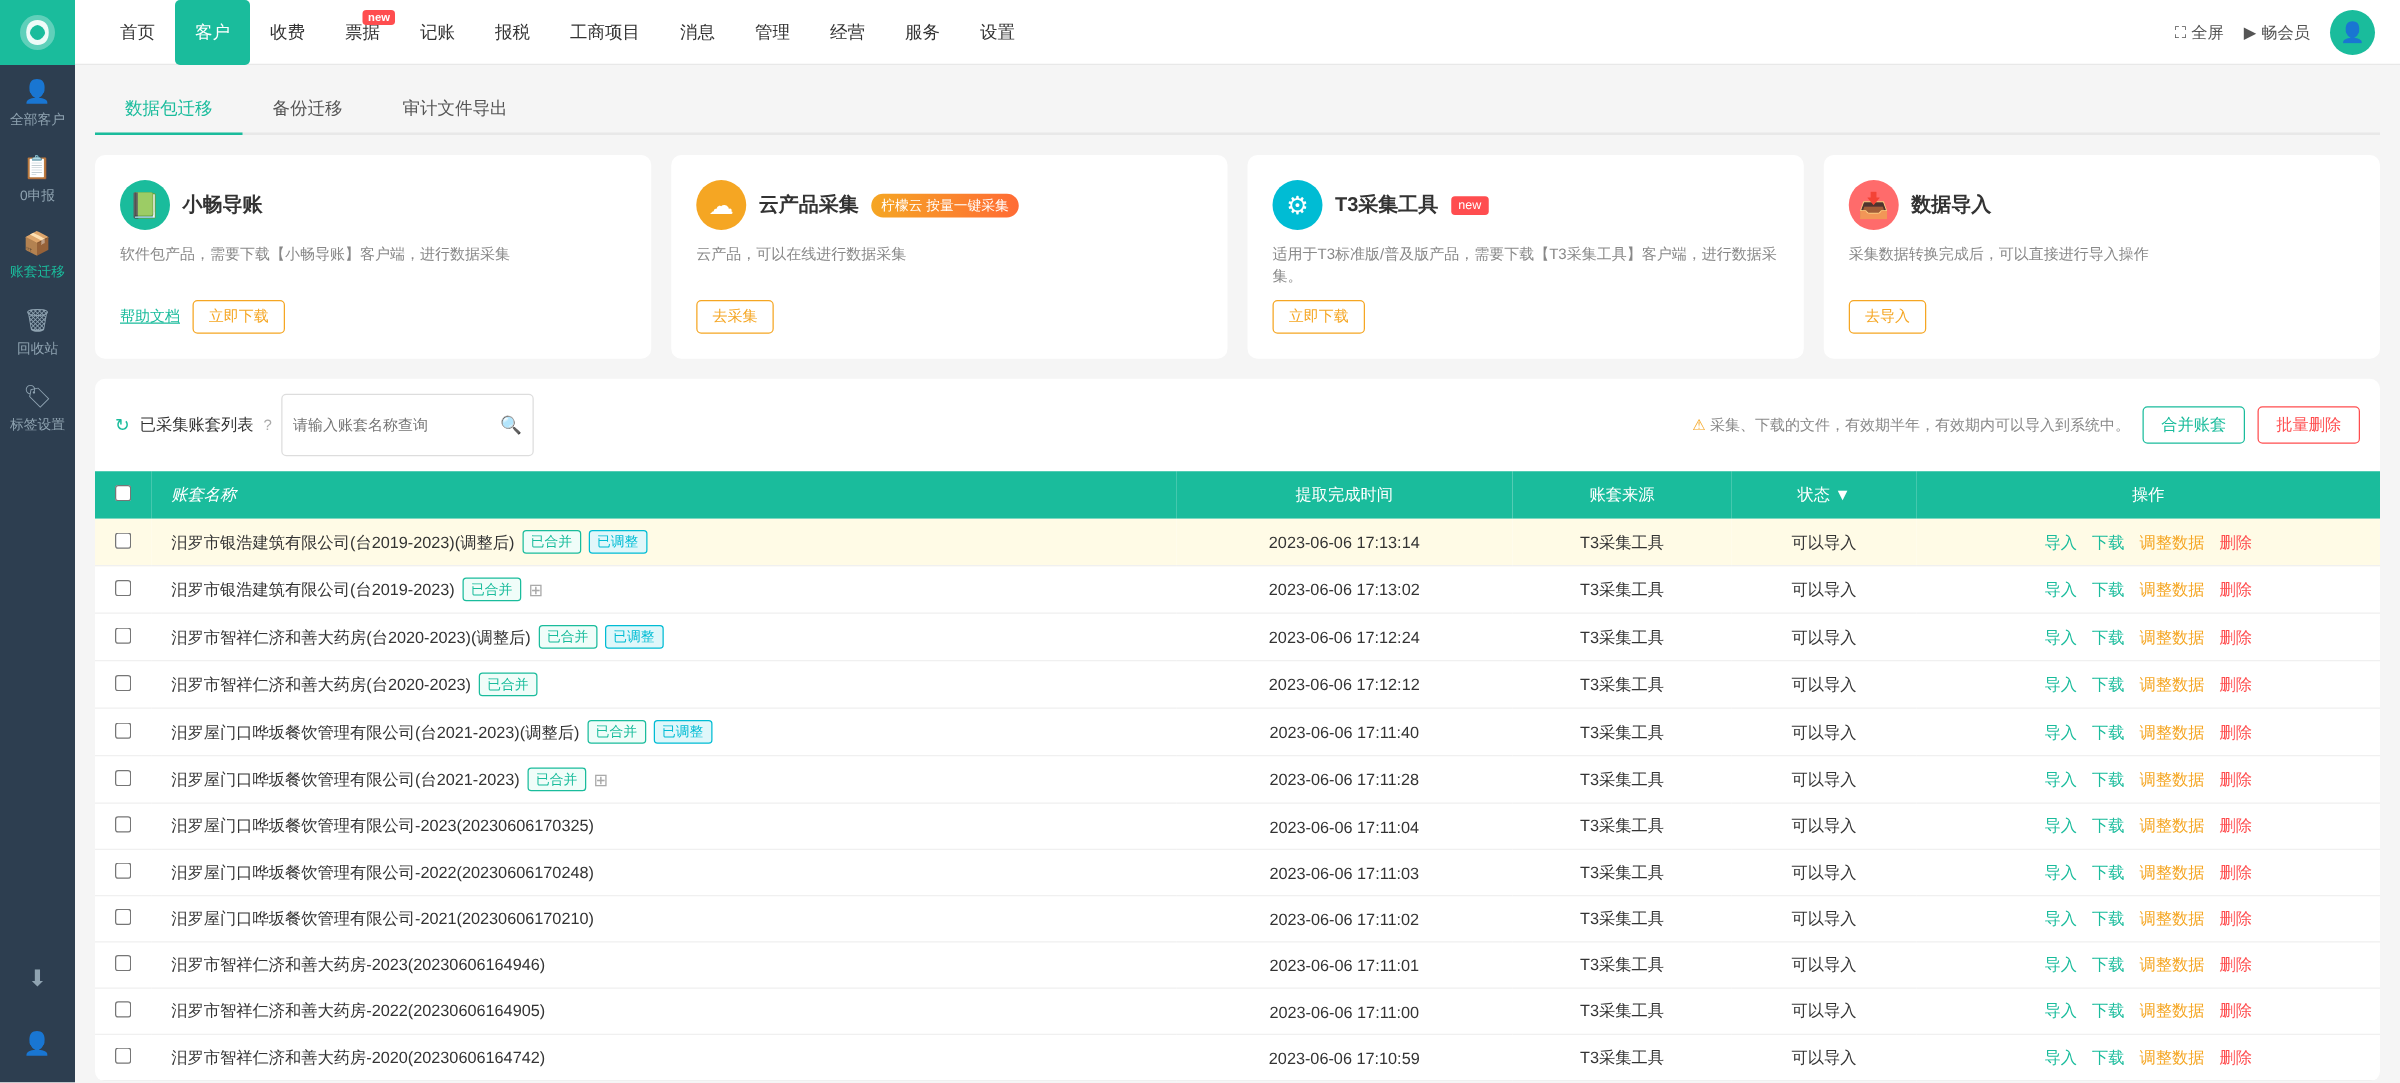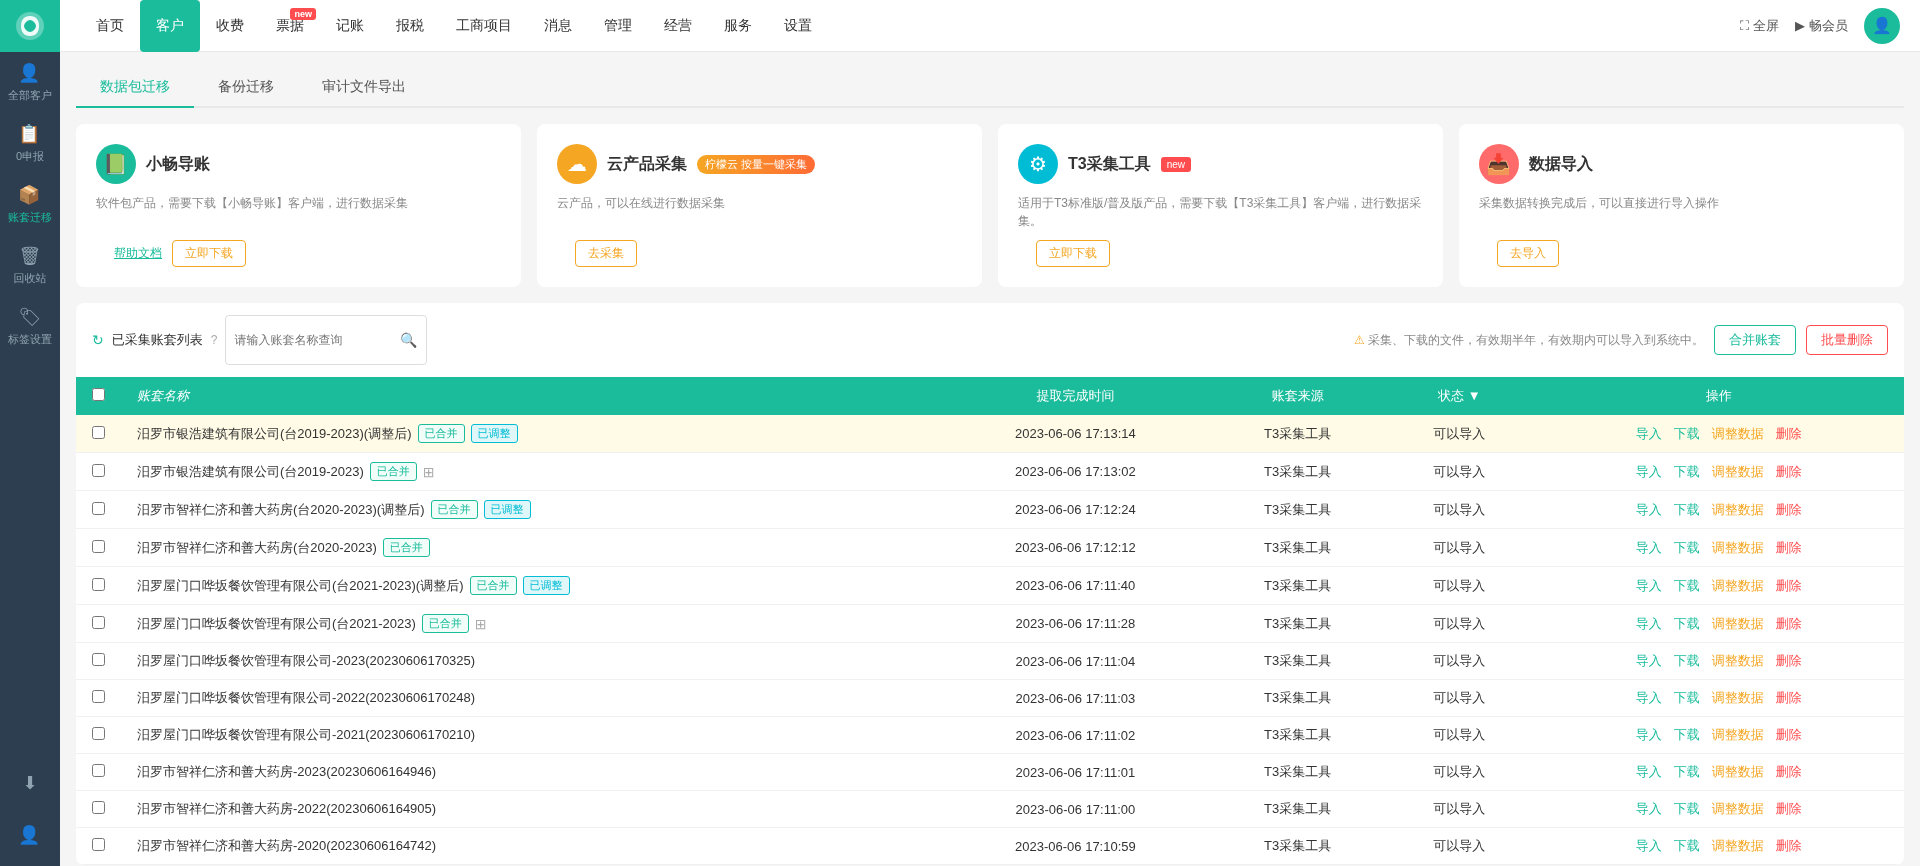--- a/index.html
+++ b/index.html
@@ -205,21 +205,20 @@
     .card-desc {
       font-size: 12px;
       color: #888;
       line-height: 1.5;
       flex: 1;
     }
     .card-footer {
       display: flex;
       align-items: center;
       gap: 10px;
-      margin-left: 18px;
     }
     .btn-link {
       color: #1abc9c;
       font-size: 12px;
       cursor: pointer;
       text-decoration: underline;
     }
     .btn-outline {
       border: 1px solid #f5a623;
       color: #f5a623;

